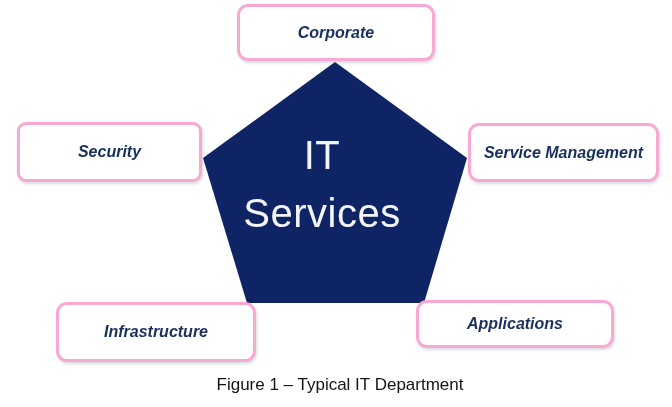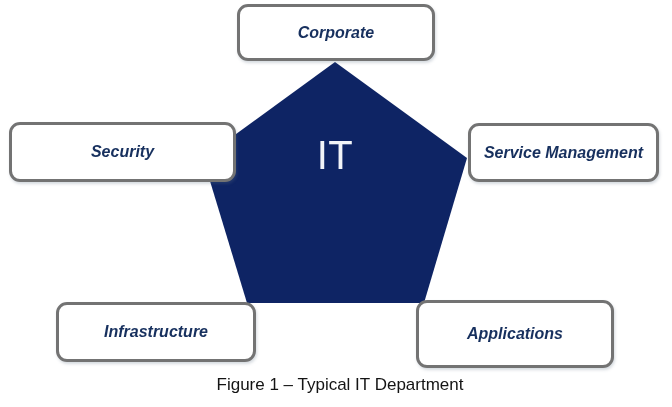--- a/index.html
+++ b/index.html
@@ -16,57 +16,57 @@
 
   .pentagon-svg {
     position: absolute;
     left: 0; top: 0;
     width: 672px; height: 407px;
     z-index: 0;
   }
 
   .center-label {
     position: absolute;
-    left: 215px;
+    left: 202px;
     top: 126px;
     width: 240px;
     z-index: 0;
     text-align: center;
     color: #f2f4f8;
     font-size: 40px;
     line-height: 58px;
     font-weight: 400;
     letter-spacing: 0.5px;
   }
   .center-label span { display: block; }
 
   .node-box {
     position: absolute;
     z-index: 1;
     background: #ffffff;
-    border: 3px solid #737373;
+    border: 3px solid #f9a8d4;
     border-radius: 11px;
     display: flex;
     align-items: center;
     justify-content: center;
     box-shadow: 1px 2px 3px rgba(90, 110, 130, 0.25);
   }
   .node-label {
     font-weight: bold;
     font-style: italic;
     font-size: 16px;
     color: #17305e;
     white-space: nowrap;
   }
 
   .box-corporate       { left: 237px; top: 4px;   width: 198px; height: 57px; }
-  .box-security        { left: 9px;   top: 122px; width: 227px; height: 60px; }
+  .box-security        { left: 17px;   top: 122px; width: 185px; height: 60px; border-radius: 9px; }
   .box-service-mgmt    { left: 468px; top: 123px; width: 191px; height: 59px; }
   .box-infrastructure  { left: 56px;  top: 302px; width: 200px; height: 60px; }
-  .box-applications    { left: 416px; top: 300px; width: 198px; height: 68px; }
+  .box-applications    { left: 416px; top: 300px; width: 198px; height: 48px; }
 
   .caption {
     position: absolute;
     left: 0;
     top: 375px;
     width: 672px;
     z-index: 1;
     text-align: center;
     font-size: 17px;
     color: #141414;
@@ -77,20 +77,21 @@
 <body>
 
 <div class="canvas">
 
   <svg class="pentagon-svg" viewBox="0 0 672 407" xmlns="http://www.w3.org/2000/svg" aria-hidden="true">
     <polygon points="335,62 467,158 424,303 247,303 203,158" fill="#0e2464"></polygon>
   </svg>
 
   <div class="center-label">
     <span>IT</span>
+    <span>Services</span>
   </div>
 
   <div class="node-box box-corporate">
     <span class="node-label">Corporate</span>
   </div>
 
   <div class="node-box box-security">
     <span class="node-label">Security</span>
   </div>
 

